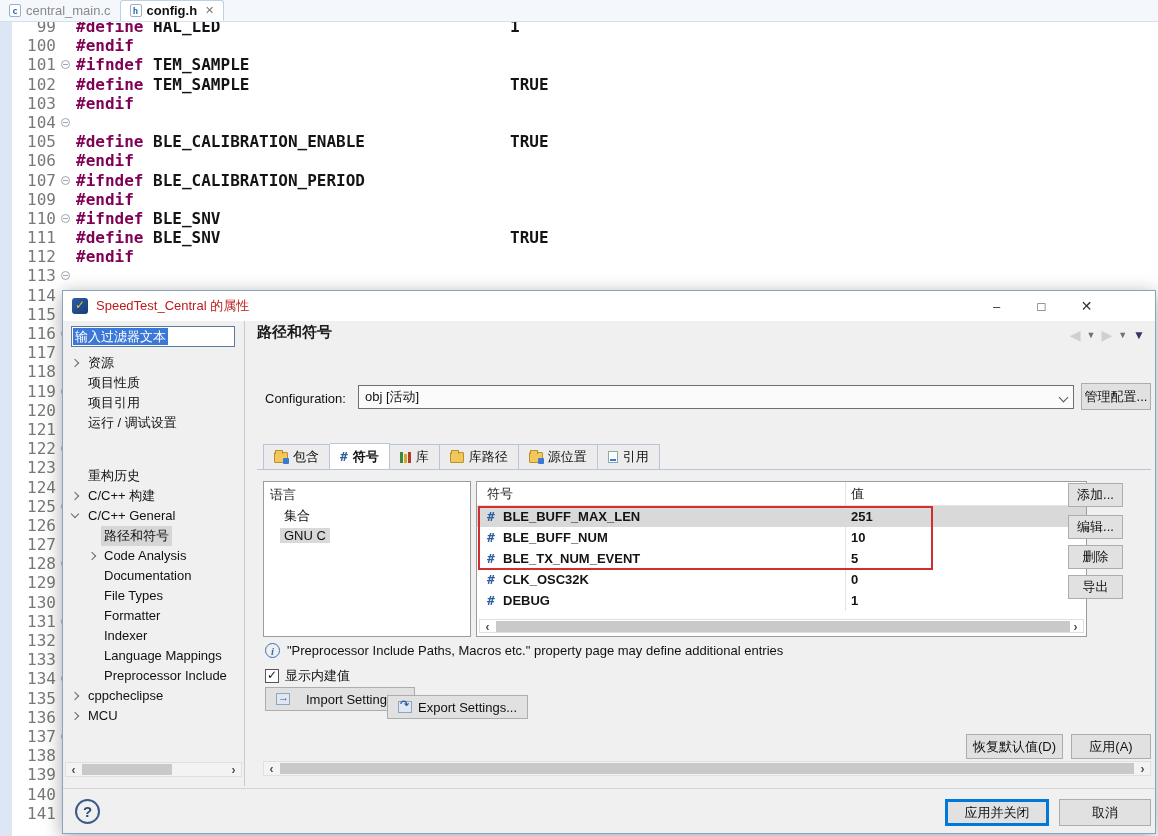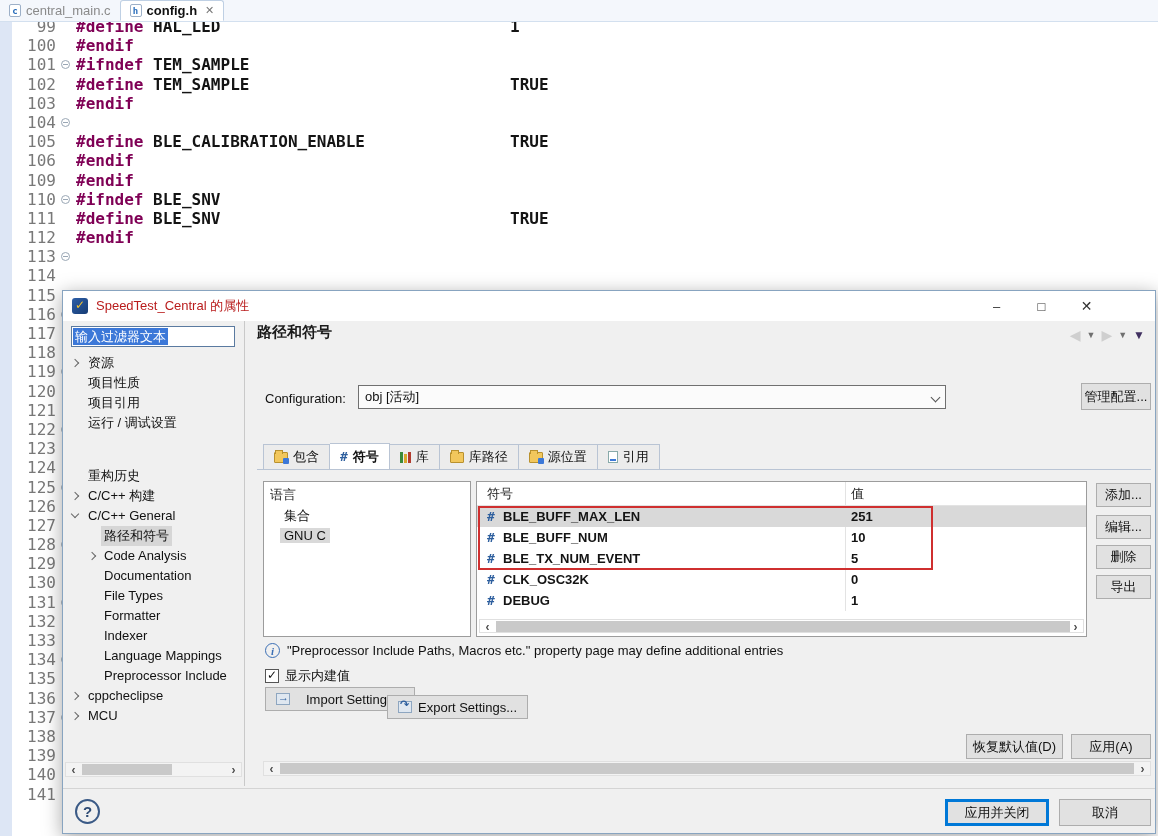--- a/index.html
+++ b/index.html
@@ -63,21 +63,21 @@
   .hscroll .arrow.left { left:0; } .hscroll .arrow.right { right:0; }
   .hscroll .thumb { position:absolute; top:1px; height:11px; background:#c9c9c9; }
 
   .page-title { position:absolute; left:194px; top:32px; font-size:15px; font-weight:bold; color:#1a1a1a; }
   .navgrp { position:absolute; right:10px; top:36px; display:flex; align-items:center; gap:6px; }
   .nav-arrow { font-size:14px; color:#cfcfcf; }
   .nav-caret { font-size:9px; color:#707070; }
   .nav-caret.dark { font-size:12px; color:#403060; }
 
   .cfg-label { position:absolute; left:202px; top:100px; }
-  .cfg-combo { position:absolute; left:295px; top:94px; width:588px; height:24px; background:#fbfbfb;
+  .cfg-combo { position:absolute; left:295px; top:94px; width:716px; height:24px; background:#fbfbfb;
     border:1px solid #707070; display:flex; align-items:center; padding-left:6px; }
   .cfg-combo .cchev { position:absolute; right:6px; top:8px; width:7px; height:7px;
     border-right:1.4px solid #555; border-bottom:1.4px solid #555; transform:rotate(45deg); }
   .btn { background:#e1e1e1; border:1px solid #adadad; display:flex; align-items:center; justify-content:center;
     font-size:13px; color:#111; }
   .manage-btn { position:absolute; left:1018px; top:92px; width:70px; height:27px; }
 
   .dlg-tabs { position:absolute; left:200px; top:152px; display:flex; align-items:flex-end; height:27px; }
   .dtab { height:26px; display:flex; align-items:center; gap:5px; padding:0 10px; border:1px solid #b9c4d4;
     border-left:none; background:#ececec; }
@@ -110,21 +110,21 @@
   .sym-col-line { position:absolute; left:368px; top:0; width:1px; height:129px; background:#e3e3e3; }
   .sym-row { position:relative; height:21px; line-height:21px; }
   .sym-row.sel { background:#d9d9d9; }
   .sym-row .rhash { position:absolute; left:10px; color:#2e5f9e; font-weight:bold; font-family:"DejaVu Sans Mono",monospace; }
   .sym-row .rname { position:absolute; left:26px; font-weight:bold; color:#141414; }
   .sym-row .rval { position:absolute; left:374px; font-weight:bold; color:#141414; }
   .red-rect { position:absolute; left:1px; top:24px; width:455px; height:64px; border:2px solid #cf2f2f; pointer-events:none; z-index:3; }
   .sym-scroll { position:absolute; left:2px; bottom:3px; width:605px; height:14px; background:#fff; }
   .sym-scroll .thumb { left:16px; width:574px; }
 
-  .side-btn { position:absolute; left:1033px; width:55px; height:24px; }
+  .side-btn { position:absolute; left:1005px; width:55px; height:24px; }
 
   .info-row { position:absolute; left:202px; top:352px; display:flex; align-items:center; gap:7px; }
   .info-ic { width:15px; height:15px; border-radius:50%; border:1px solid #3b6fb5; color:#3b6fb5;
     font:italic bold 11px "Liberation Serif",serif; display:flex; align-items:center; justify-content:center; }
   .chk-row { position:absolute; left:202px; top:376px; display:flex; align-items:center; gap:6px; }
   .chkbox { width:14px; height:14px; background:#fff; border:1px solid #555; position:relative; }
   .chkbox::after { content:"✓"; position:absolute; left:1px; top:-2px; font-size:12px; color:#111; }
 
   .settings-btn { position:absolute; top:396px; height:24px; padding:0 10px; gap:6px; }
   .ic-import, .ic-export { width:14px; height:12px; background:#dfe7f0; border:1px solid #8ea6c0; position:relative; }
@@ -149,20 +149,21 @@
 
   <div class="code-area" id="code-area">
       <div class="code-line"><span class="ln">99</span><span class="foldc"></span><span class="ctext"><span class="directive">#define</span><span class="ident"> HAL_LED</span></span><span class="cval">1</span></div>
       <div class="code-line"><span class="ln">100</span><span class="foldc"></span><span class="ctext"><span class="directive">#endif</span></span></div>
       <div class="code-line"><span class="ln">101</span><span class="foldc"><div class="fold-dot"></div></span><span class="ctext"><span class="directive">#ifndef</span><span class="ident"> TEM_SAMPLE</span></span></div>
       <div class="code-line"><span class="ln">102</span><span class="foldc"></span><span class="ctext"><span class="directive">#define</span><span class="ident"> TEM_SAMPLE</span></span><span class="cval">TRUE</span></div>
       <div class="code-line"><span class="ln">103</span><span class="foldc"></span><span class="ctext"><span class="directive">#endif</span></span></div>
       <div class="code-line"><span class="ln">104</span><span class="foldc"><div class="fold-dot"></div></span></div>
       <div class="code-line"><span class="ln">105</span><span class="foldc"></span><span class="ctext"><span class="directive">#define</span><span class="ident"> BLE_CALIBRATION_ENABLE</span></span><span class="cval">TRUE</span></div>
       <div class="code-line"><span class="ln">106</span><span class="foldc"></span><span class="ctext"><span class="directive">#endif</span></span></div>
+      <div class="code-line"><span class="ln">107</span><span class="foldc"><div class="fold-dot"></div></span><span class="ctext"><span class="directive">#ifndef</span><span class="ident"> BLE_CALIBRATION_PERIOD</span></span></div>
       <div class="code-line"><span class="ln">109</span><span class="foldc"></span><span class="ctext"><span class="directive">#endif</span></span></div>
       <div class="code-line"><span class="ln">110</span><span class="foldc"><div class="fold-dot"></div></span><span class="ctext"><span class="directive">#ifndef</span><span class="ident"> BLE_SNV</span></span></div>
       <div class="code-line"><span class="ln">111</span><span class="foldc"></span><span class="ctext"><span class="directive">#define</span><span class="ident"> BLE_SNV</span></span><span class="cval">TRUE</span></div>
       <div class="code-line"><span class="ln">112</span><span class="foldc"></span><span class="ctext"><span class="directive">#endif</span></span></div>
       <div class="code-line"><span class="ln">113</span><span class="foldc"><div class="fold-dot"></div></span></div>
       <div class="code-line"><span class="ln">114</span><span class="foldc"></span></div>
       <div class="code-line"><span class="ln">115</span><span class="foldc"></span></div>
       <div class="code-line"><span class="ln">116</span><span class="foldc"><div class="fold-dot"></div></span></div>
       <div class="code-line"><span class="ln">117</span><span class="foldc"></span></div>
       <div class="code-line"><span class="ln">118</span><span class="foldc"></span></div>

